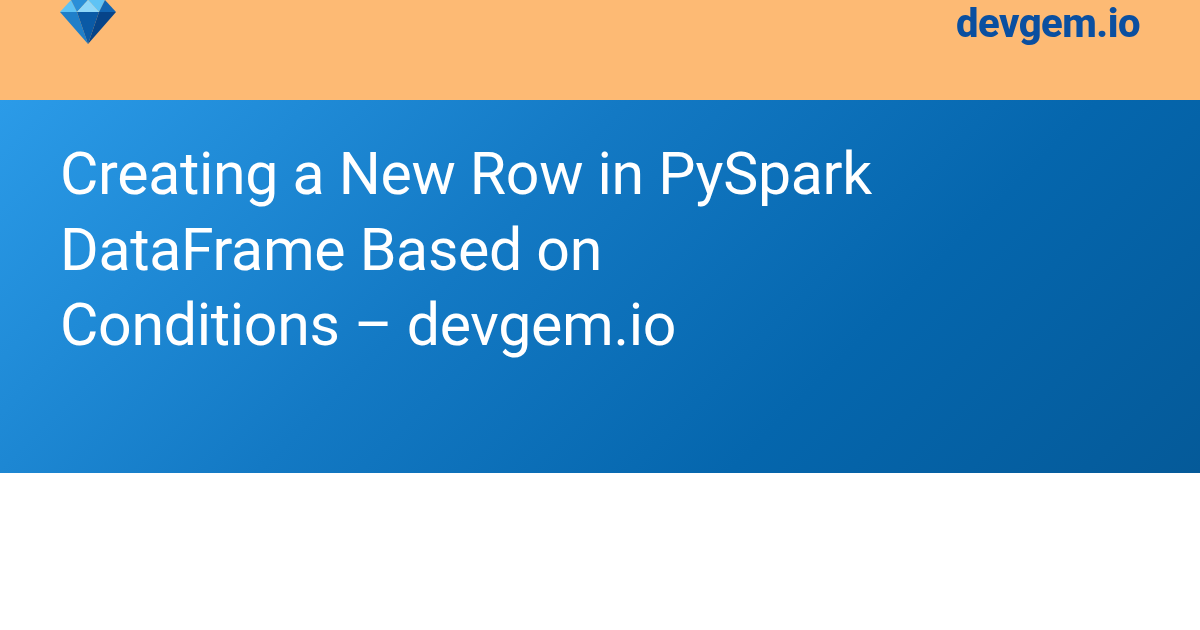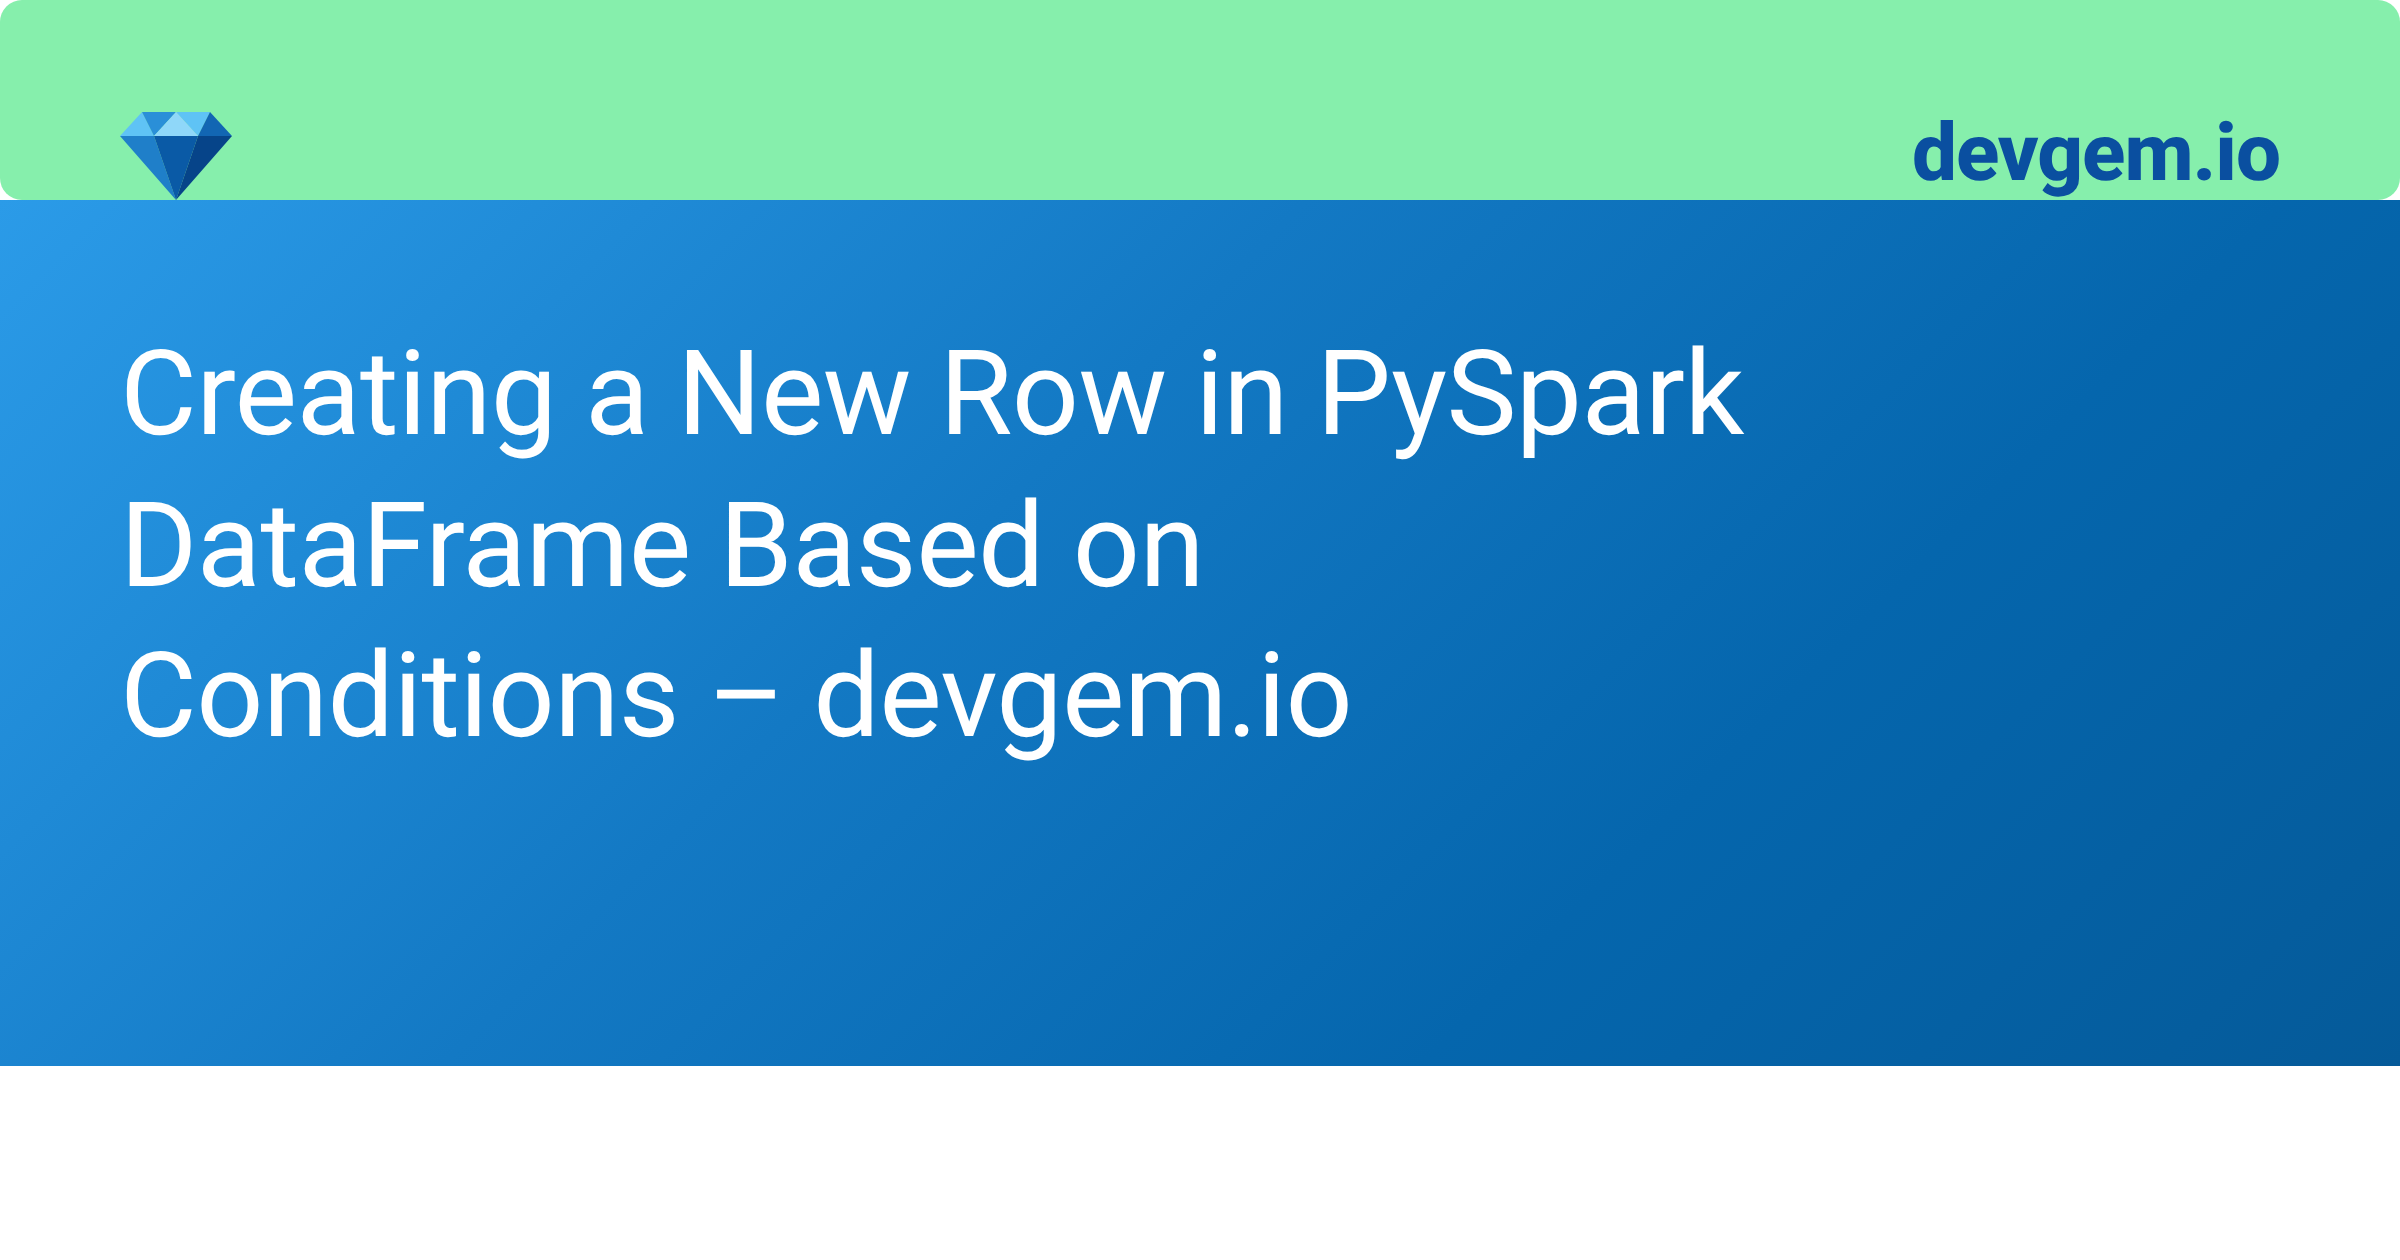--- a/index.html
+++ b/index.html
@@ -8,44 +8,43 @@
       box-sizing: border-box;
     }
     body {
       width: 1200px;
       height: 630px;
       font-family: -apple-system, BlinkMacSystemFont, "Segoe UI", Roboto, Helvetica, Arial, sans-serif;
       overflow: hidden;
     }
     .header {
       height: 100px;
-      background: #86efac;
+      background: #fdba74;
       display: flex;
-      align-items: flex-end;
+      align-items: flex-start;
       justify-content: space-between;
       padding: 0 60px;
-      border-radius: 11px;
     }
     .logo-icon {
       width: 56px;
       height: 44px;
       display: flex;
       align-items: center;
       justify-content: center;
     }
     .brand {
       font-size: 40px;
       font-weight: 800;
       color: #0a4fa0;
       letter-spacing: -0.5px;
     }
     .hero {
-      height: 433px;
+      height: 373px;
       background: linear-gradient(135deg, #2b9be8 0%, #1379c4 40%, #0566ad 70%, #055a99 100%);
-      padding: 60px 60px 0 60px;
+      padding: 36px 60px 0 60px;
       display: flex;
       align-items: flex-start;
     }
     .title {
       color: #ffffff;
       font-size: 59px;
       font-weight: 400;
       line-height: 1.28;
       max-width: 820px;
       letter-spacing: -0.3px;

